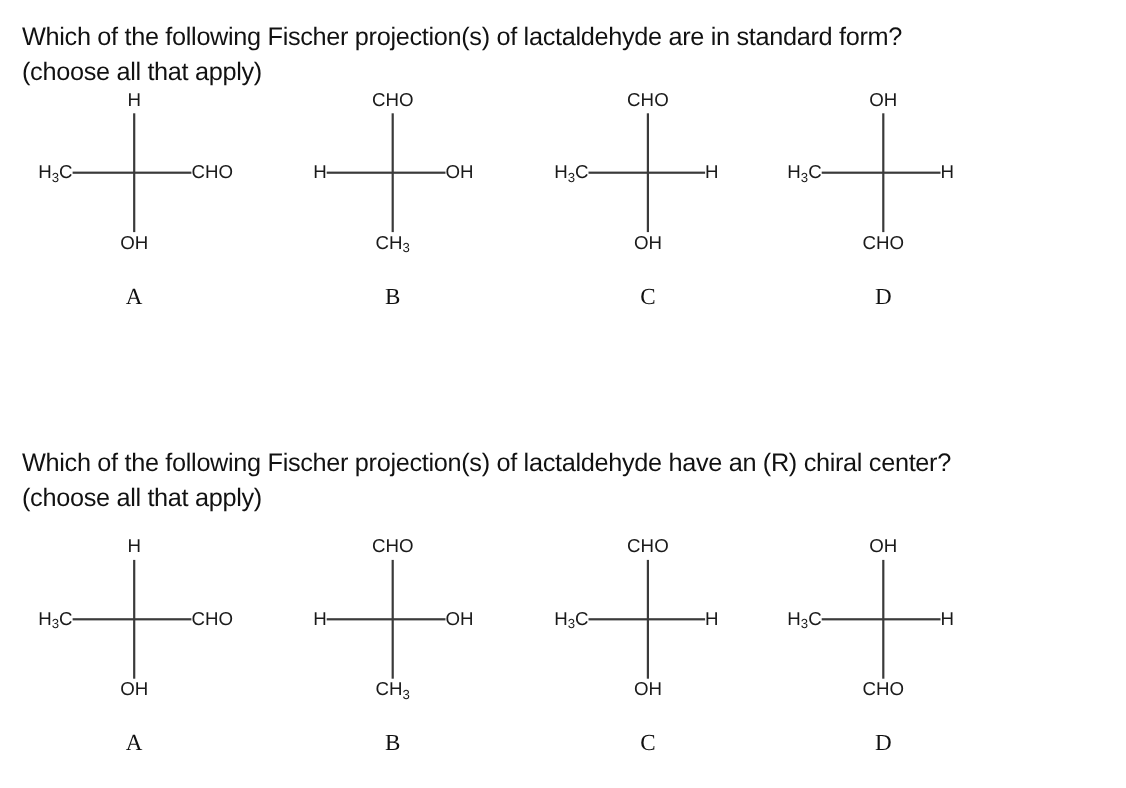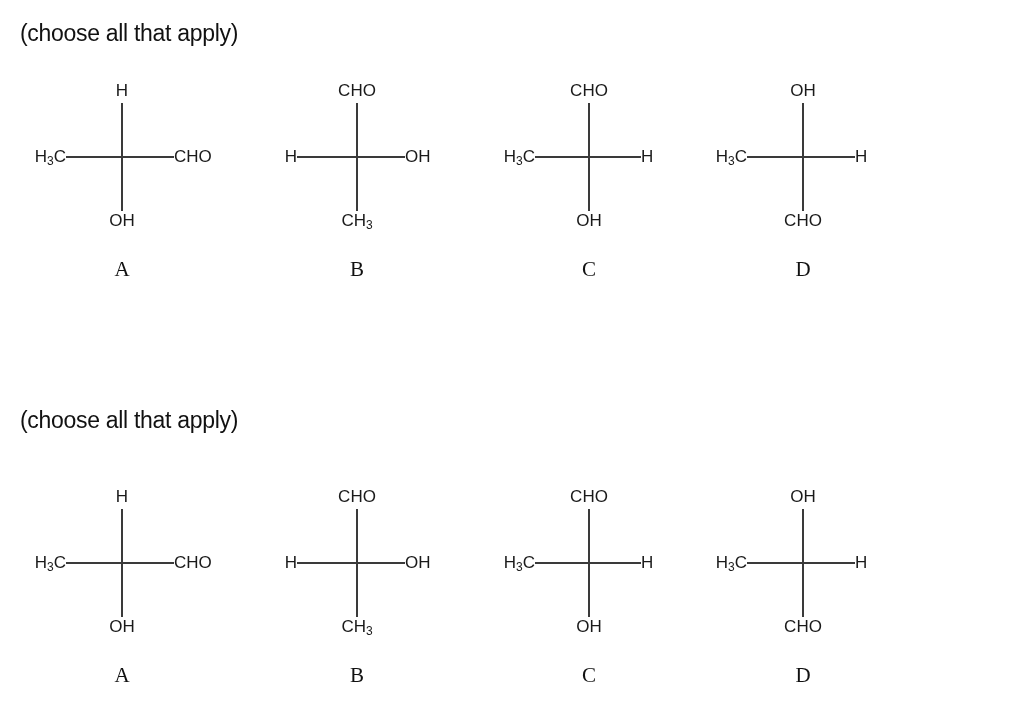--- a/index.html
+++ b/index.html
@@ -18,24 +18,26 @@
   .lbl-left { top: -10px; text-align: center; }
   .lbl-right { top: -10px; }
   .letter { position: absolute; top: 100px; transform: translateX(-50%);
             font-family: "Liberation Serif", "DejaVu Serif", serif; font-size: 21px; }
   sub { font-size: 12px; vertical-align: -3px; line-height: 0; }
 </style>
 </head>
 <body>
 
 <div class="question q1">
+  <span class="line">Which of the following Fischer projection(s) of lactaldehyde are in standard form?</span>
   <span class="line">(choose all that apply)</span>
 </div>
 
 <div class="question q2">
+  <span class="line">Which of the following Fischer projection(s) of lactaldehyde have an (R) chiral center?</span>
   <span class="line">(choose all that apply)</span>
 </div>
 
 <div id="structures-root">
     <div class="fischer" style="left: 122px; top: 157px;">
       <div class="bond-v"></div>
       <div class="bond-h" style="left:-56px;width:108px"></div>
       <span class="lbl lbl-top">H</span>
       <span class="lbl lbl-bottom">OH</span>
       <span class="lbl lbl-left" style="right:56px">H<sub>3</sub>C</span>

